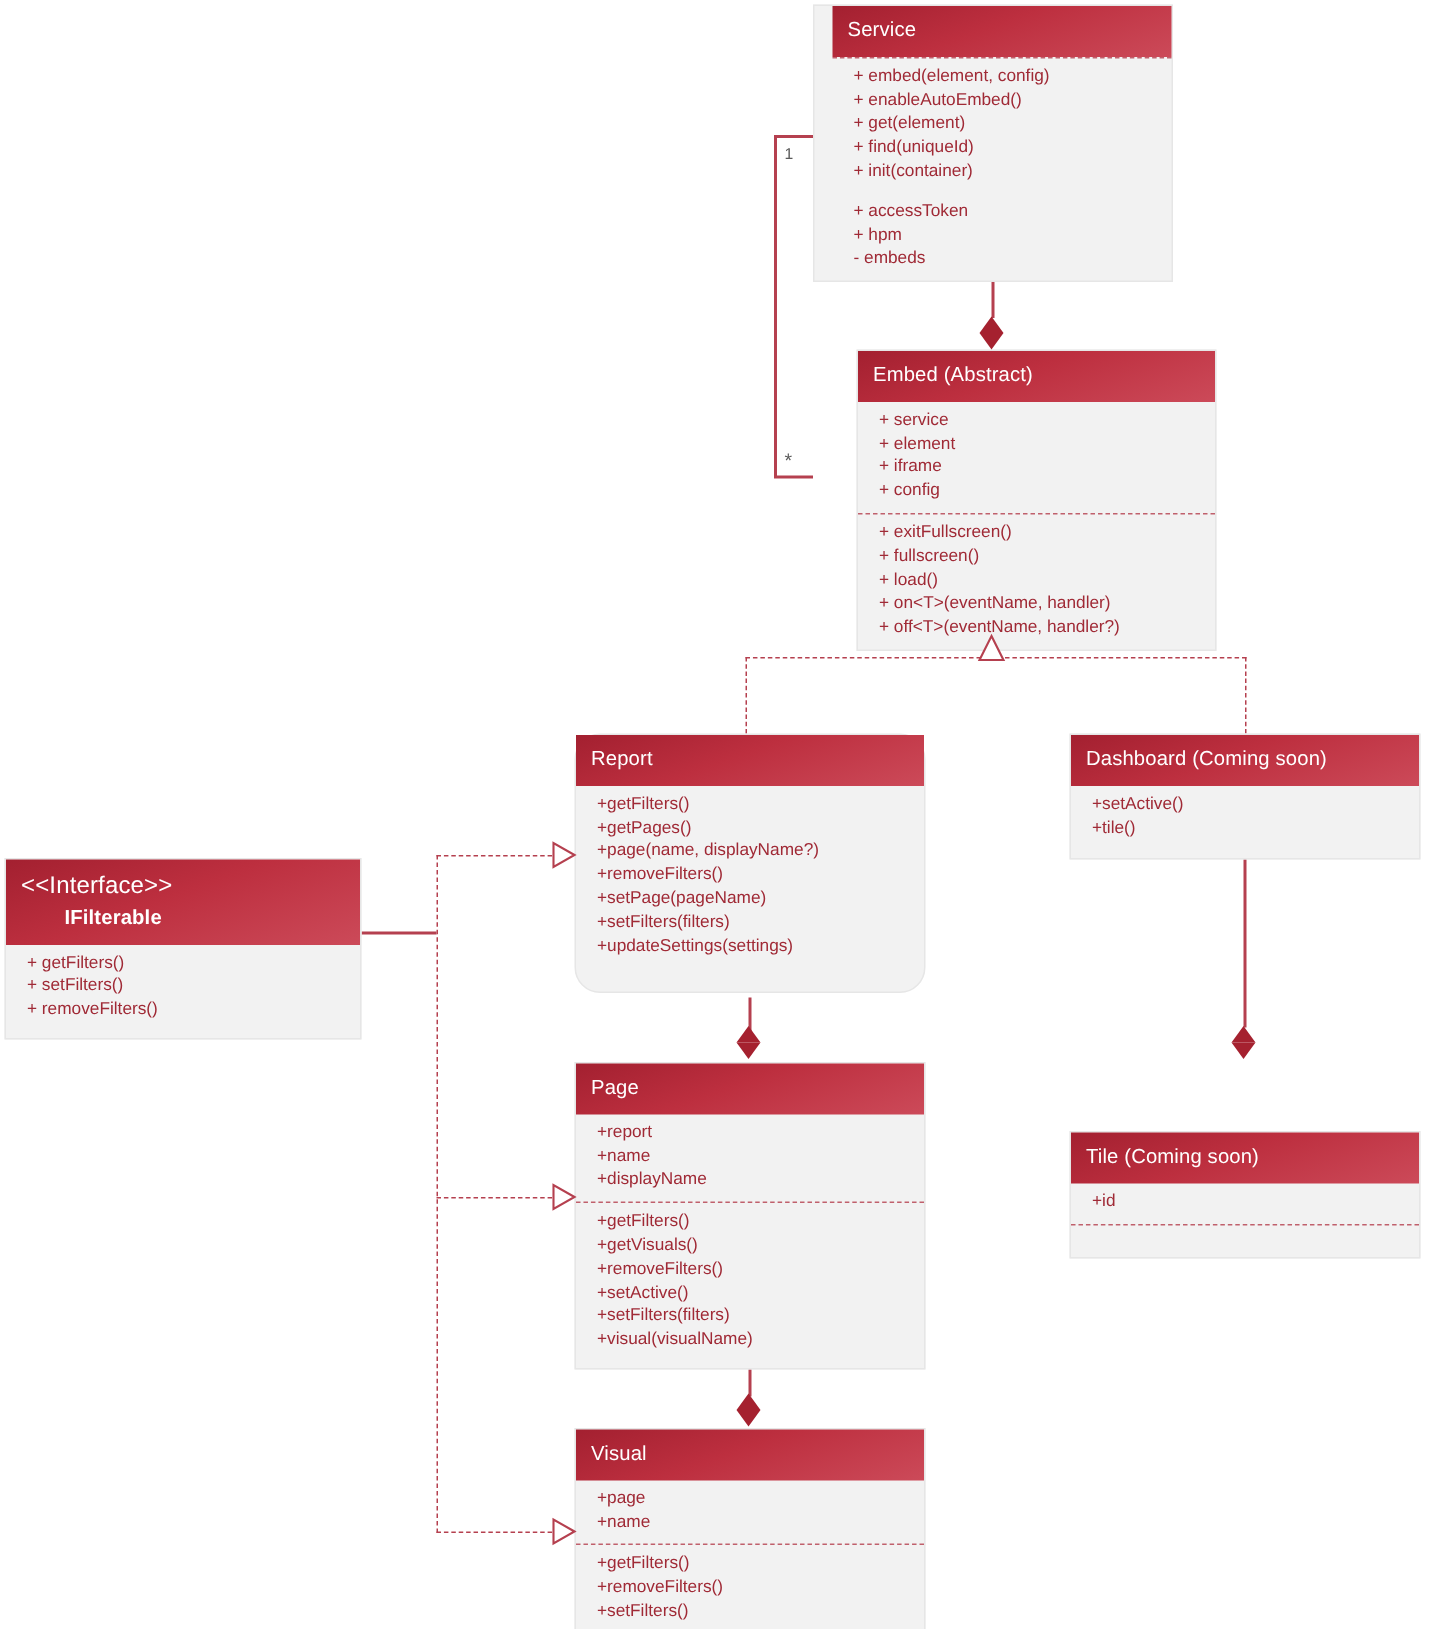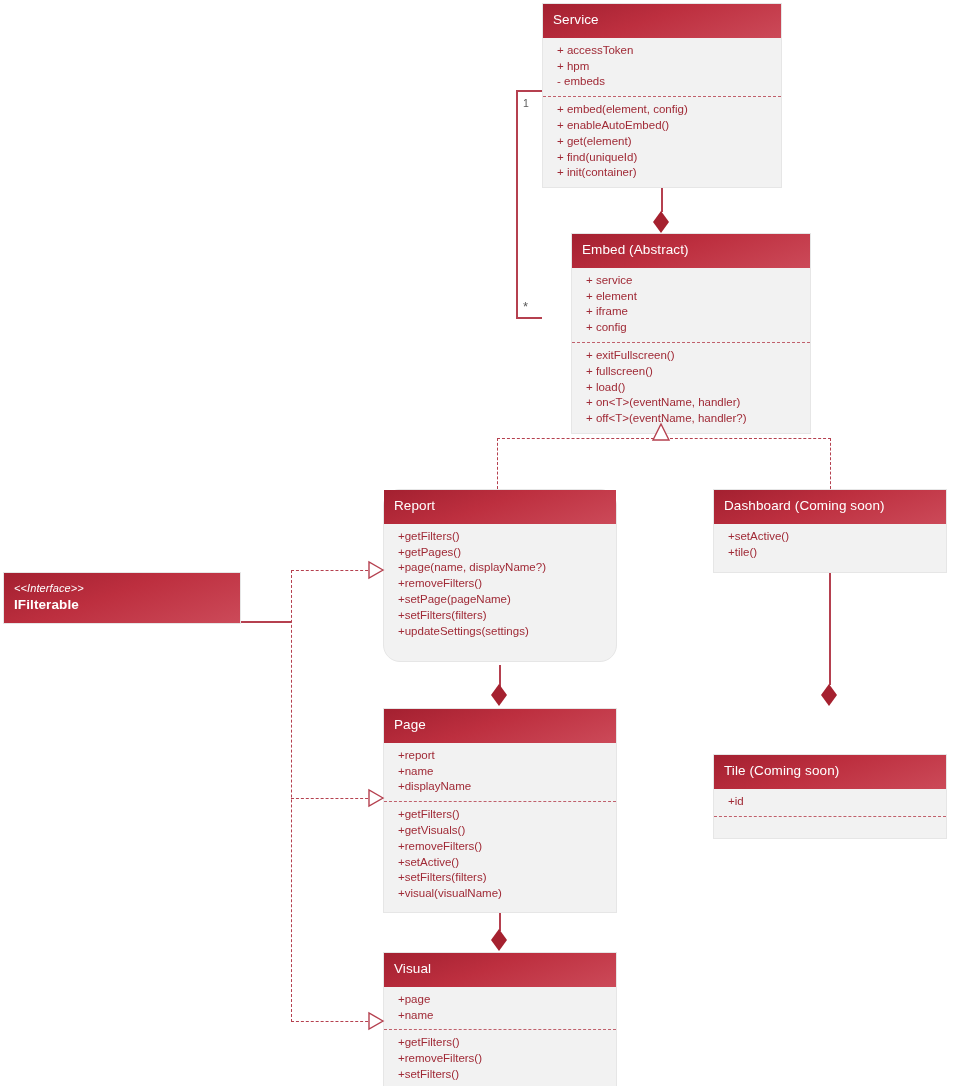--- a/index.html
+++ b/index.html
@@ -30,32 +30,32 @@
     background: linear-gradient(to bottom, #b22234 0%, #bb2b3c 35%, #cc4455 100%);
     background: linear-gradient(160deg, #a32030 0%, #bd2f3f 45%, #cc4a59 100%);
     color: #ffffff;
     padding: 8px 10px 9px 10px;
     font-size: 13.5px;
     line-height: 1.25;
     letter-spacing: 0.1px;
   }
   .uml-header .stereotype {
     display: block;
-    font-size: 11px;
+    font-size: 16px;
     line-height: 1.3;
     margin-bottom: 2px;
     font-weight: normal;
-    font-style: italic;
   }
   .uml-header .cname {
     display: block;
   }
   .uml-header.has-stereo .cname {
     font-weight: bold;
     font-size: 13.5px;
+    margin-left: 29px;
   }
   .uml-section {
     box-sizing: border-box;
     padding: 5px 10px 6px 14px;
     color: #a02a36;
     font-size: 11.5px;
     line-height: 15.8px;
   }
   .uml-section.dashed-top {
     border-top: 1px dashed #c0606c;
@@ -154,35 +154,35 @@
 
   <svg class="overlay" viewBox="0 0 953 1086">
 
     <polygon points="661,424 669,440 653,440" fill="#ffffff" stroke="#b5404f" stroke-width="1.4"></polygon>
 
     <polygon points="383,570 369,562 369,578" fill="#ffffff" stroke="#b5404f" stroke-width="1.4"></polygon>
     <polygon points="383,798 369,790 369,806" fill="#ffffff" stroke="#b5404f" stroke-width="1.4"></polygon>
     <polygon points="383,1021 369,1013 369,1029" fill="#ffffff" stroke="#b5404f" stroke-width="1.4"></polygon>
   </svg>
 
-  <div class="uml-class" style="left:542px; top:3px; width:240px;">
+  <div class="uml-class" style="left:542px; top:3px; width:240px;padding-left:12px;">
     <div class="uml-header">
       <span class="cname">Service</span>
-    </div>
-    <div class="uml-section">
-      <div class="row">+ accessToken</div>
-      <div class="row">+ hpm</div>
-      <div class="row">- embeds</div>
     </div>
     <div class="uml-section dashed-top">
       <div class="row">+ embed(element, config)</div>
       <div class="row">+ enableAutoEmbed()</div>
       <div class="row">+ get(element)</div>
       <div class="row">+ find(uniqueId)</div>
       <div class="row">+ init(container)</div>
+    </div>
+    <div class="uml-section">
+      <div class="row">+ accessToken</div>
+      <div class="row">+ hpm</div>
+      <div class="row">- embeds</div>
     </div>
   </div>
 
   <div class="uml-class" style="left:571px; top:233px; width:240px;">
     <div class="uml-header">
       <span class="cname">Embed (Abstract)</span>
     </div>
     <div class="uml-section">
       <div class="row">+ service</div>
       <div class="row">+ element</div>
@@ -221,20 +221,25 @@
       <div class="row">+setActive()</div>
       <div class="row">+tile()</div>
     </div>
   </div>
 
   <div class="uml-class" style="left:3px; top:572px; width:238px;">
     <div class="uml-header has-stereo">
       <span class="stereotype">&lt;&lt;Interface&gt;&gt;</span>
       <span class="cname">IFilterable</span>
     </div>
+    <div class="uml-section" style="padding-bottom:10px;">
+      <div class="row">+ getFilters()</div>
+      <div class="row">+ setFilters()</div>
+      <div class="row">+ removeFilters()</div>
+    </div>
   </div>
 
   <div class="uml-class" style="left:383px; top:708px; width:234px;">
     <div class="uml-header">
       <span class="cname">Page</span>
     </div>
     <div class="uml-section">
       <div class="row">+report</div>
       <div class="row">+name</div>
       <div class="row">+displayName</div>

